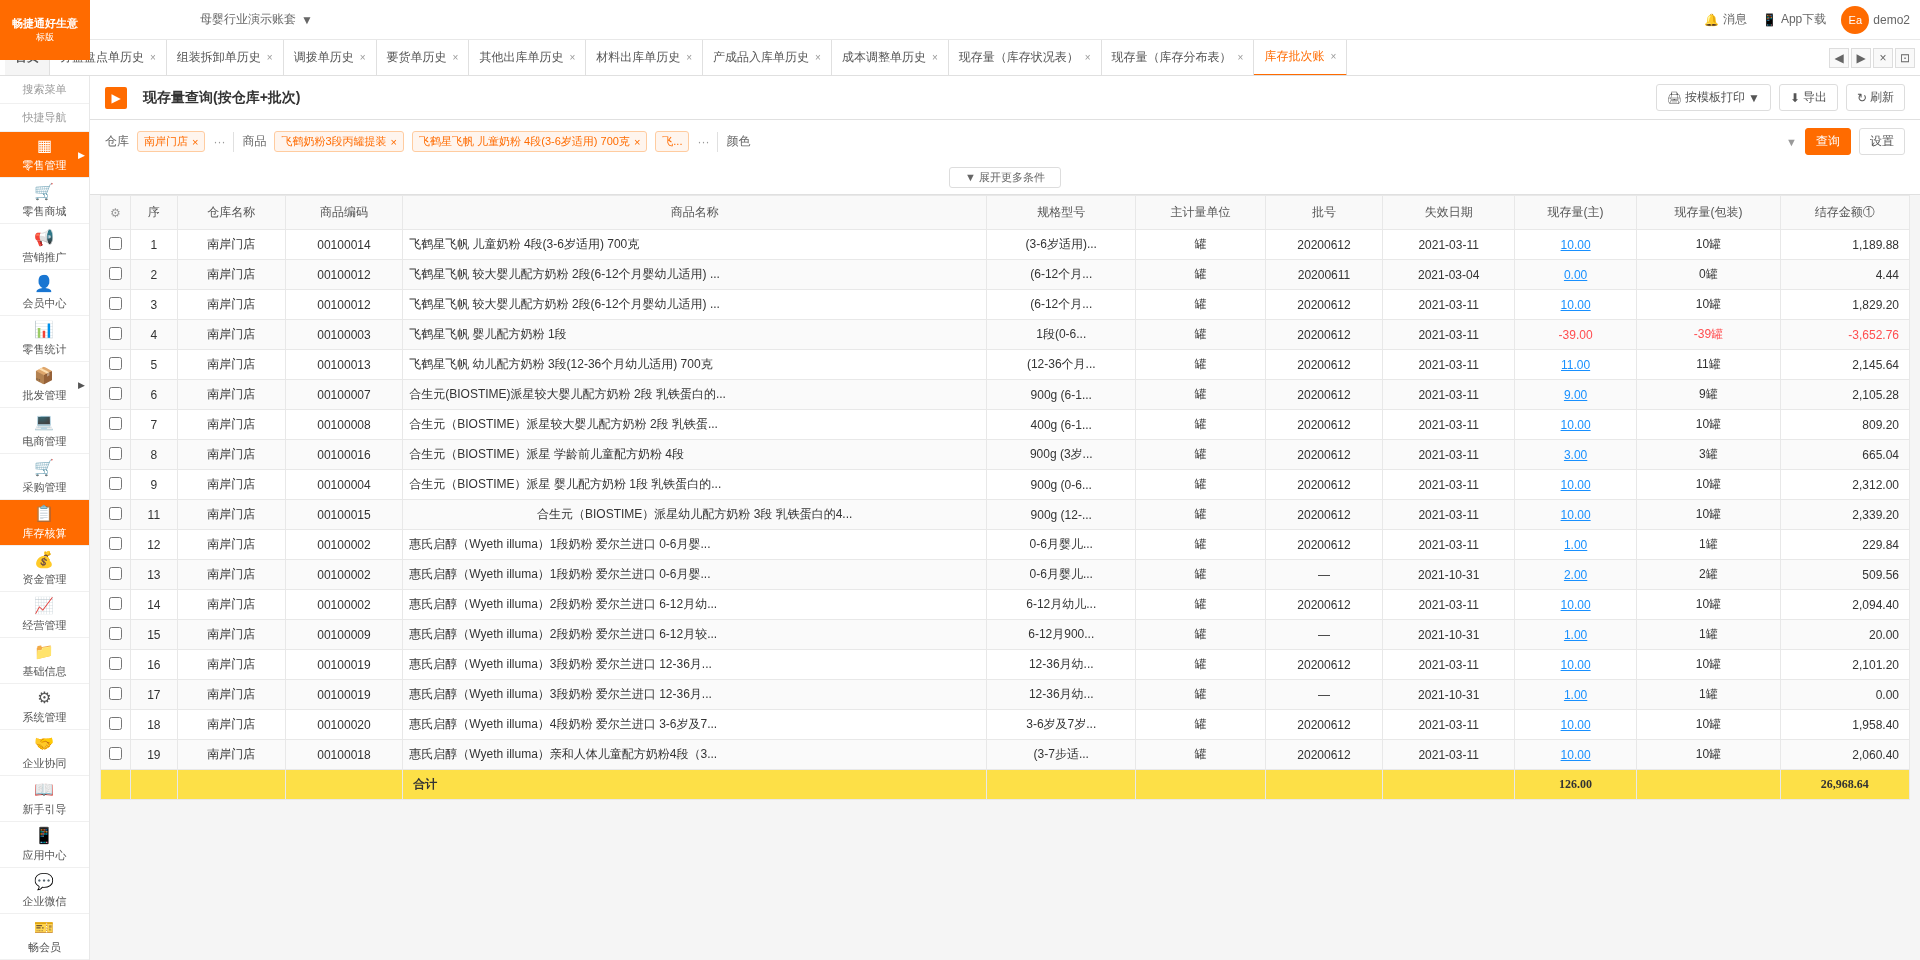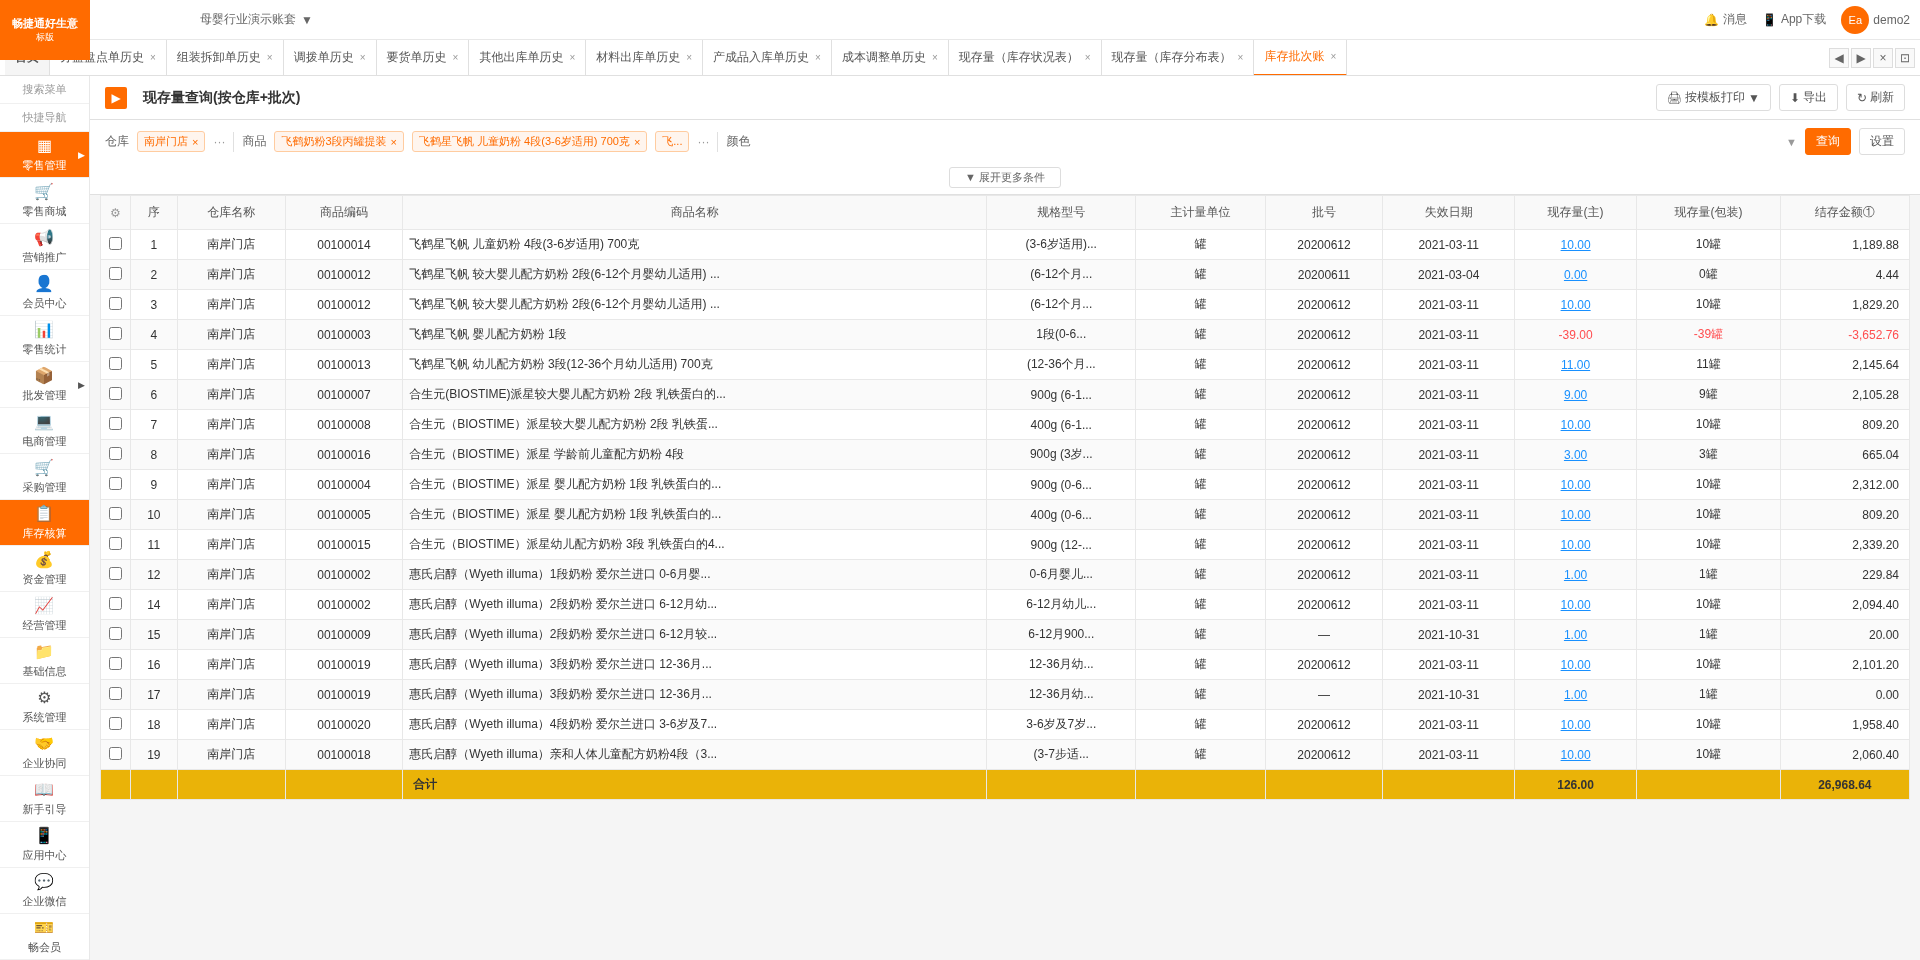--- a/index.html
+++ b/index.html
@@ -74,21 +74,21 @@
       background: #f9f9f9; border: 1px solid #e8e8e8; padding: 8px 6px;
       text-align: center; font-weight: normal; color: #555; white-space: nowrap;
     }
     .data-table td {
       border: 1px solid #e8e8e8; padding: 6px 6px; text-align: center;
       color: #333; white-space: nowrap;
     }
     .data-table tr:nth-child(even) td { background: #fafafa; }
     .data-table .num-link { color: #1890ff; text-decoration: underline; cursor: pointer; }
     .data-table .num-negative { color: #ff4d4f; }
-    .data-table .summary-row td { background: #eab308; font-weight: bold; }
+    .data-table .summary-row td { background: #fde047; font-weight: bold; font-family: Liberation Serif, serif; }
     .col-settings { width: 30px; text-align: center; }
     .settings-icon { cursor: pointer; color: #999; }
     .orange-nav { background: #ff6b00; color: #fff; width: 22px; height: 22px; display: flex; align-items: center; justify-content: center; border-radius: 2px; cursor: pointer; margin-right: 8px; }
 
     
     ::-webkit-scrollbar { width: 6px; height: 6px; }
     ::-webkit-scrollbar-track { background: #f1f1f1; }
     ::-webkit-scrollbar-thumb { background: #ccc; border-radius: 3px; }
 
     .sidebar-quick { padding: 6px 8px; font-size: 11px; color: #999; border-bottom: 1px solid #f0f0f0; text-align: center; }
@@ -483,38 +483,24 @@
     <td>900g (0-6...</td>
     <td>罐</td>
     <td>20200612</td>
     <td>2021-03-11</td>
     <td class="num-link">10.00</td>
     <td class="">10罐</td>
     <td class="" style="text-align:right;padding-right:10px;">2,312.00</td>
   </tr>
             <tr>
     <td><input type="checkbox" style="cursor: pointer;"></td>
-    <td>10</td>
-    <td>南岸门店</td>
-    <td>00100005</td>
-    <td style="text-align:left;">合生元（BIOSTIME）派星 婴儿配方奶粉 1段 乳铁蛋白的...</td>
-    <td>400g (0-6...</td>
-    <td>罐</td>
-    <td>20200612</td>
-    <td>2021-03-11</td>
-    <td class="num-link">10.00</td>
-    <td class="">10罐</td>
-    <td class="" style="text-align:right;padding-right:10px;">809.20</td>
-  </tr>
-            <tr>
-    <td><input type="checkbox" style="cursor: pointer;"></td>
     <td>11</td>
     <td>南岸门店</td>
     <td>00100015</td>
-    <td style="text-align:left;">合生元（BIOSTIME）派星幼儿配方奶粉 3段 乳铁蛋白的4...</td>
+    <td style="text-align:center;">合生元（BIOSTIME）派星幼儿配方奶粉 3段 乳铁蛋白的4...</td>
     <td>900g (12-...</td>
     <td>罐</td>
     <td>20200612</td>
     <td>2021-03-11</td>
     <td class="num-link">10.00</td>
     <td class="">10罐</td>
     <td class="" style="text-align:right;padding-right:10px;">2,339.20</td>
   </tr>
             <tr>
     <td><input type="checkbox" style="cursor: pointer;"></td>
@@ -522,20 +508,34 @@
     <td>南岸门店</td>
     <td>00100002</td>
     <td style="text-align:left;">惠氏启醇（Wyeth illuma）1段奶粉 爱尔兰进口 0-6月婴...</td>
     <td>0-6月婴儿...</td>
     <td>罐</td>
     <td>20200612</td>
     <td>2021-03-11</td>
     <td class="num-link">1.00</td>
     <td class="">1罐</td>
     <td class="" style="text-align:right;padding-right:10px;">229.84</td>
+  </tr>
+            <tr>
+    <td><input type="checkbox" style="cursor: pointer;"></td>
+    <td>13</td>
+    <td>南岸门店</td>
+    <td>00100002</td>
+    <td style="text-align:left;">惠氏启醇（Wyeth illuma）1段奶粉 爱尔兰进口 0-6月婴...</td>
+    <td>0-6月婴儿...</td>
+    <td>罐</td>
+    <td>—</td>
+    <td>2021-10-31</td>
+    <td class="num-link">2.00</td>
+    <td class="">2罐</td>
+    <td class="" style="text-align:right;padding-right:10px;">509.56</td>
   </tr>
             <tr>
     <td><input type="checkbox" style="cursor: pointer;"></td>
     <td>14</td>
     <td>南岸门店</td>
     <td>00100002</td>
     <td style="text-align:left;">惠氏启醇（Wyeth illuma）2段奶粉 爱尔兰进口 6-12月幼...</td>
     <td>6-12月幼儿...</td>
     <td>罐</td>
     <td>20200612</td>

